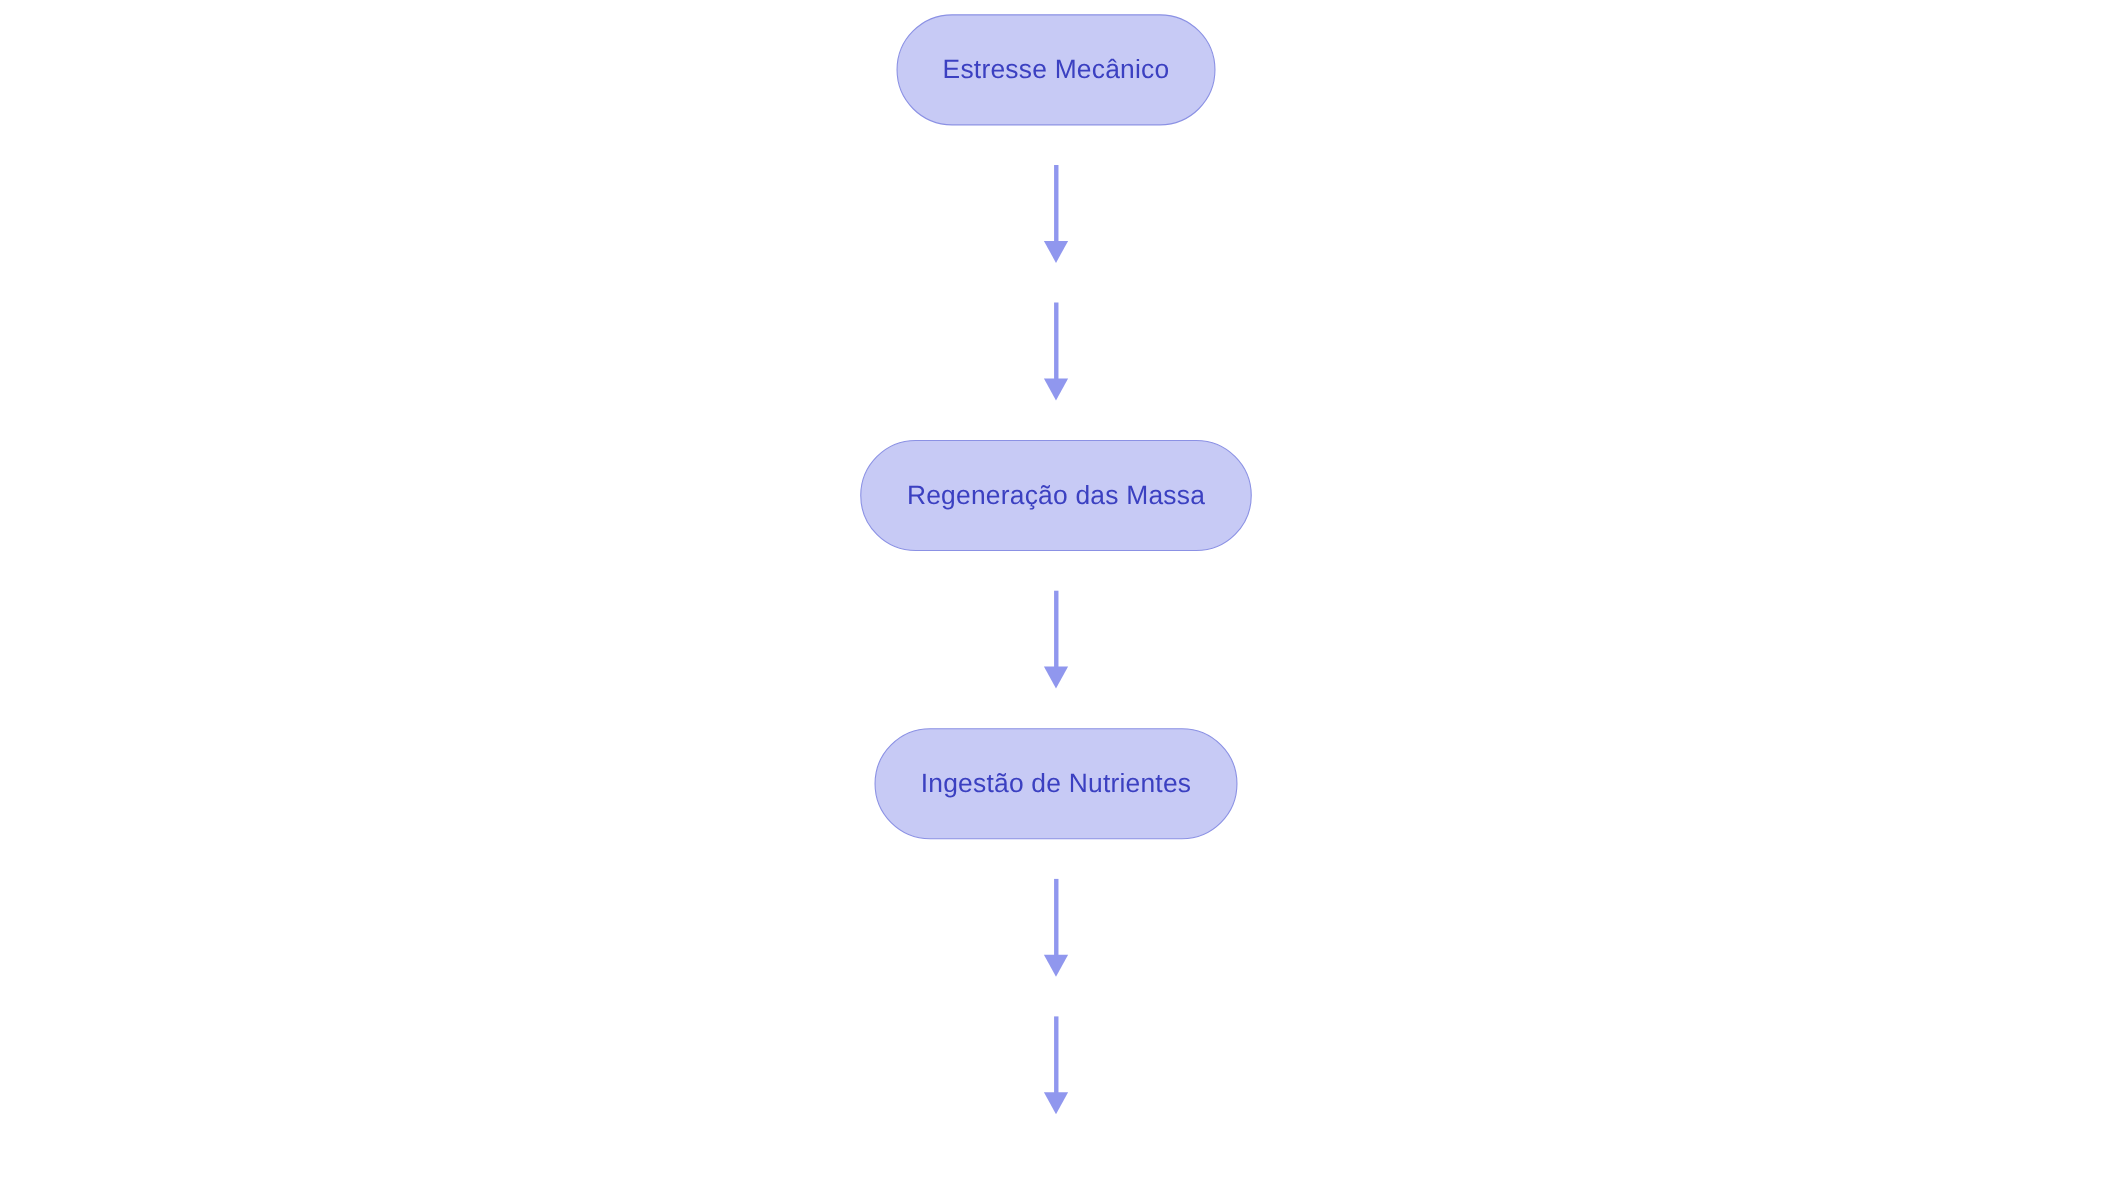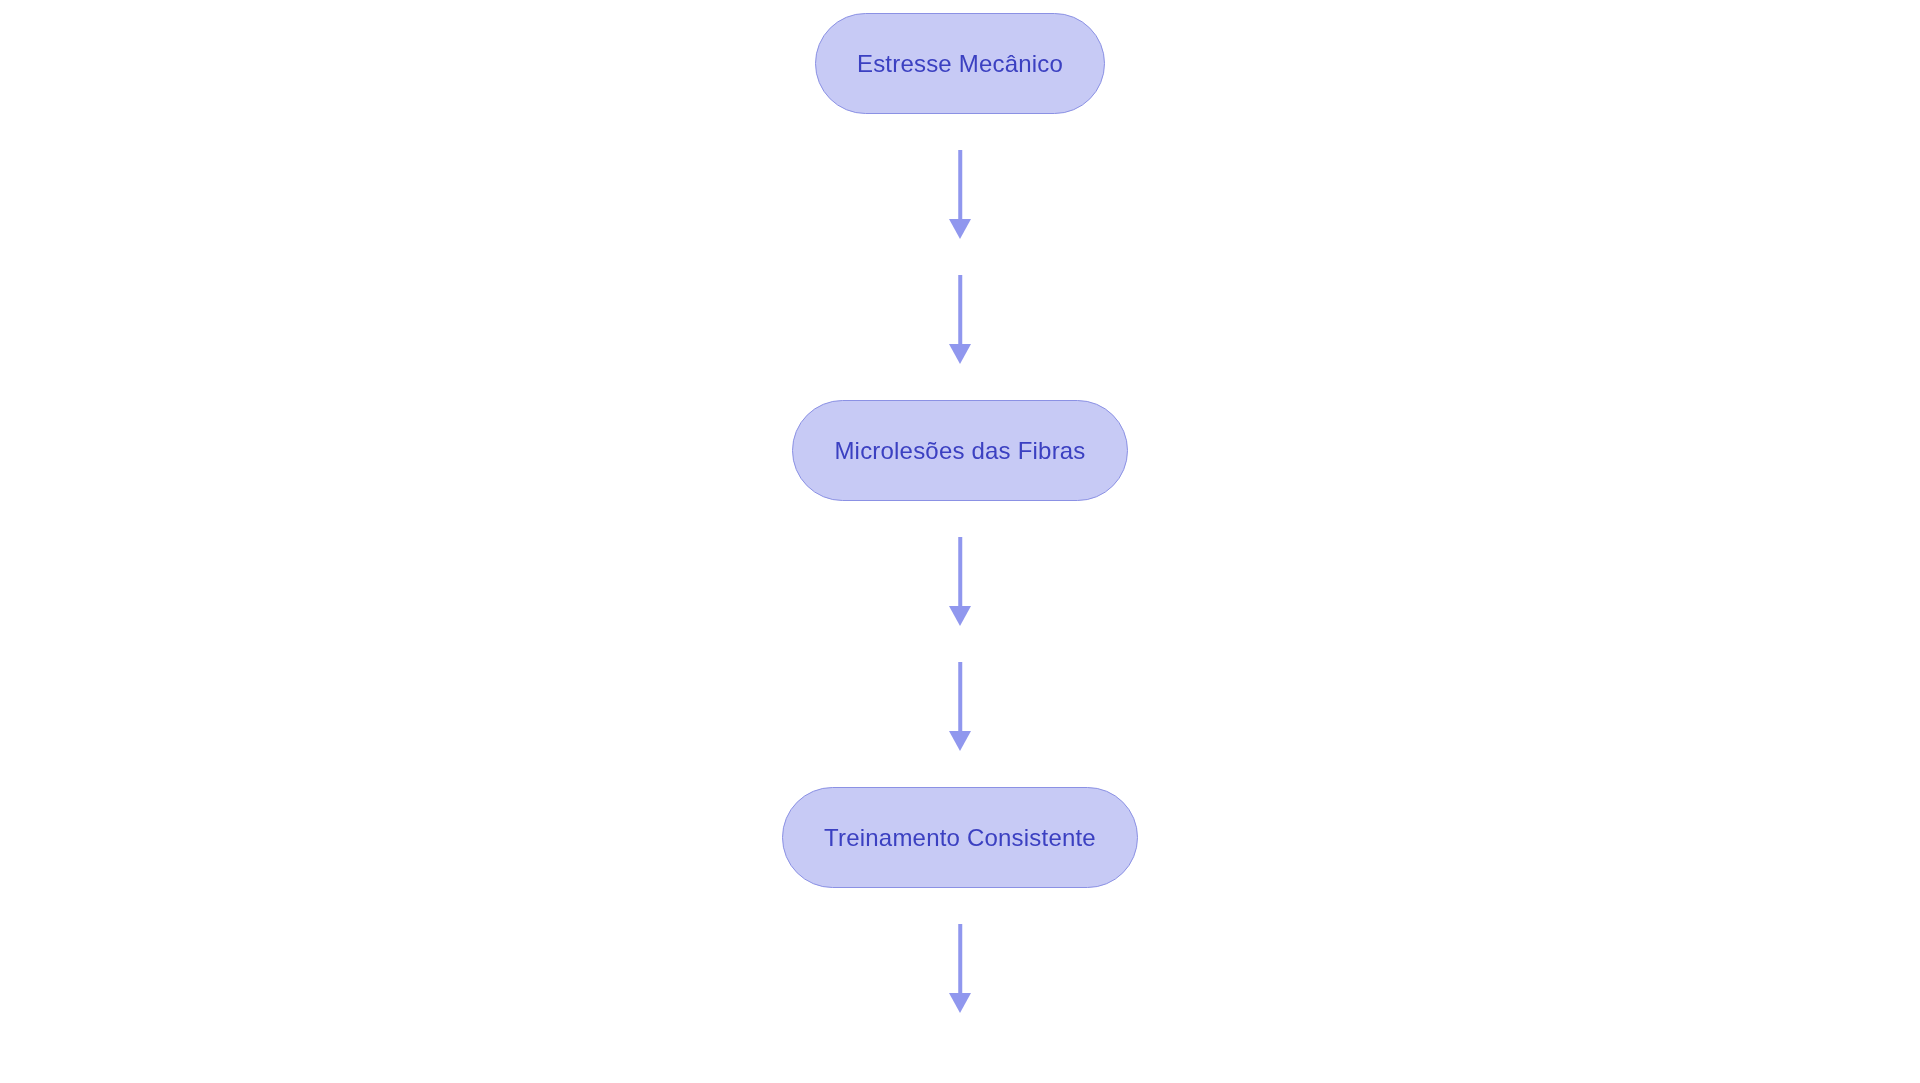--- a/index.html
+++ b/index.html
@@ -78,28 +78,28 @@
   <div class="flow-column" id="flow-column">
       <div class="flow-node">Estresse Mecânico</div>
       <div class="flow-arrow">
         <div class="shaft"></div>
         <div class="head"></div>
       </div>
       <div class="flow-arrow">
         <div class="shaft"></div>
         <div class="head"></div>
       </div>
-      <div class="flow-node">Microlesões das Fibras</div>
+      <div class="flow-node">Regeneração das Massa</div>
+      <div class="flow-arrow">
+        <div class="shaft"></div>
+        <div class="head"></div>
+      </div>
+      <div class="flow-node">Ingestão de Nutrientes</div>
       <div class="flow-arrow">
         <div class="shaft"></div>
         <div class="head"></div>
       </div>
       <div class="flow-arrow">
         <div class="shaft"></div>
         <div class="head"></div>
       </div>
-      <div class="flow-node">Treinamento Consistente</div>
-      <div class="flow-arrow">
-        <div class="shaft"></div>
-        <div class="head"></div>
-      </div>
     </div>
 </div>
 
 </body></html>

